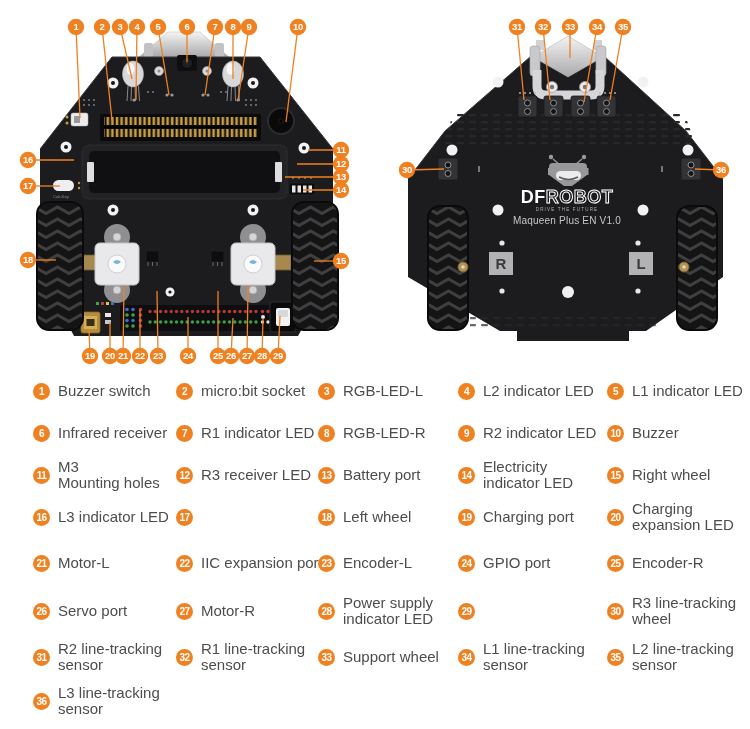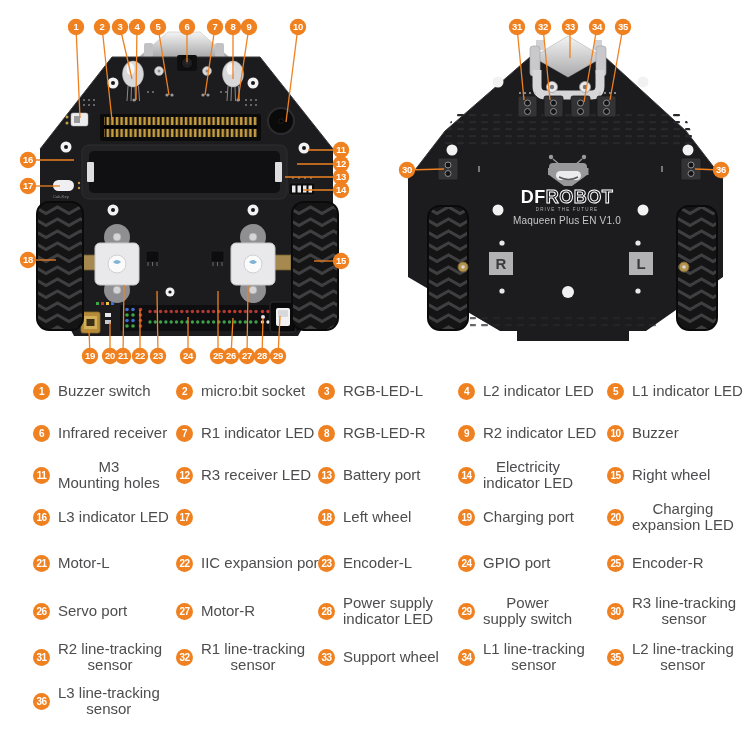--- a/index.html
+++ b/index.html
@@ -7,21 +7,21 @@
           font-family:"Liberation Sans",sans-serif;}
   svg{display:block;}
   .co-line{stroke:var(--accent,#EF8121);stroke-width:1.3;fill:none;}
   .co-circle{fill:var(--accent,#EF8121);}
   .co-num{fill:#fff;font-family:"Liberation Sans",sans-serif;font-weight:bold;font-size:9.5px;letter-spacing:-0.3px;text-anchor:middle;}
   .legend{position:absolute;left:0;top:0;width:750px;height:729px;pointer-events:none;}
   .legend-item{position:absolute;display:flex;align-items:center;height:36px;}
   .badge{flex-shrink:0;width:17px;height:17px;border-radius:50%;background:var(--accent,#EF8121);
          color:#fff;font-size:10px;font-weight:bold;display:flex;align-items:center;justify-content:center;
          margin-right:8px;letter-spacing:-0.5px;}
-  .lbl{font-size:15px;line-height:16.5px;color:#4d4d4f;white-space:pre-line;text-align:center;}
+  .lbl{font-size:15px;line-height:16.5px;color:#4d4d4f;white-space:pre-line;}
   .brand-bold{font-family:"Liberation Sans",sans-serif;font-weight:bold;font-size:18px;letter-spacing:.5px;fill:#ffffff;}
   .brand-outline{font-family:"Liberation Sans",sans-serif;font-weight:bold;font-size:18px;letter-spacing:.5px;fill:none;stroke:#ffffff;stroke-width:1;}
   .tagline{font-family:"Liberation Sans",sans-serif;font-size:4.5px;letter-spacing:1.2px;fill:#b5b5b7;text-anchor:middle;}
   .model{font-family:"Liberation Sans",sans-serif;font-size:10px;letter-spacing:.2px;fill:#c6c6c8;text-anchor:middle;}
   .rl{font-family:"Liberation Sans",sans-serif;font-weight:bold;font-size:15px;fill:#3a3a3c;text-anchor:middle;}
   .tinytxt{font-family:"Liberation Sans",sans-serif;font-size:4.2px;fill:#8d8d8f;}
 </style>
 </head>
 <body>
 
@@ -669,27 +669,25 @@
         <span class="badge">27</span>
         <span class="lbl">Motor-R</span>
       </div>
       <div class="legend-item" style="left: 318px; top: 593px;">
         <span class="badge">28</span>
         <span class="lbl">Power supply
 indicator LED</span>
       </div>
       <div class="legend-item" style="left: 458px; top: 593px;">
         <span class="badge">29</span>
-        <span class="lbl">Power
-supply switch</span>
       </div>
       <div class="legend-item" style="left: 607px; top: 593px;">
         <span class="badge">30</span>
         <span class="lbl">R3 line-tracking
-sensor</span>
+wheel</span>
       </div>
       <div class="legend-item" style="left: 33px; top: 639px;">
         <span class="badge">31</span>
         <span class="lbl">R2 line-tracking
 sensor</span>
       </div>
       <div class="legend-item" style="left: 176px; top: 639px;">
         <span class="badge">32</span>
         <span class="lbl">R1 line-tracking
 sensor</span>

